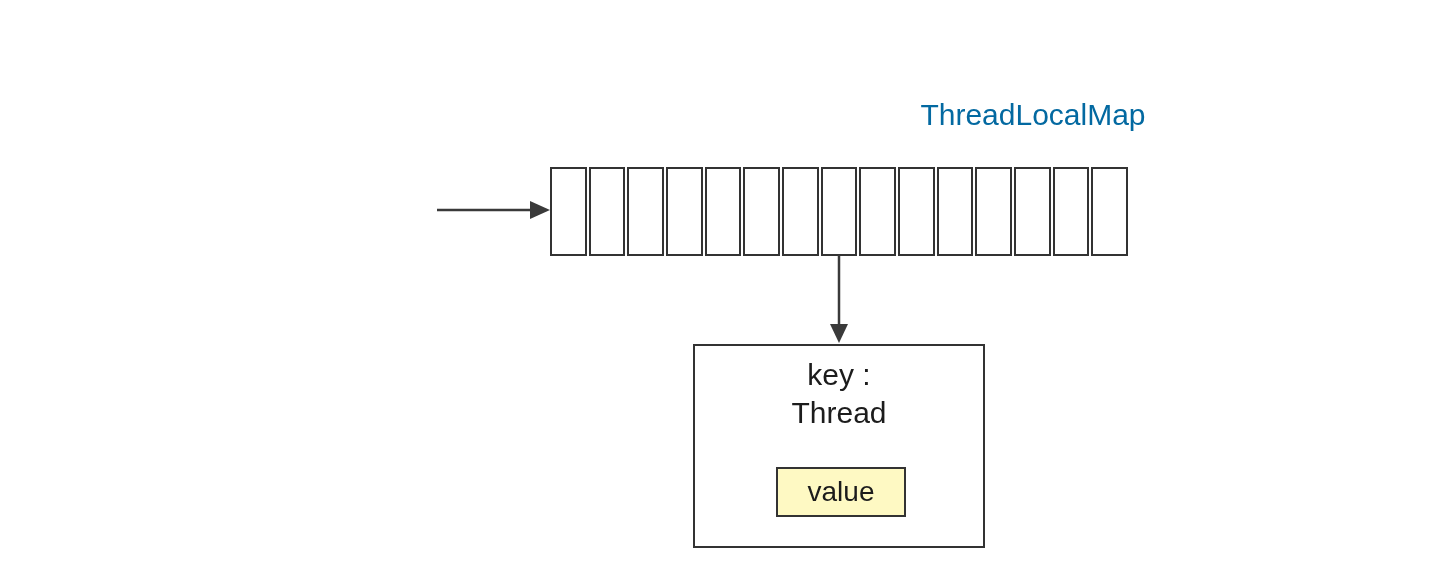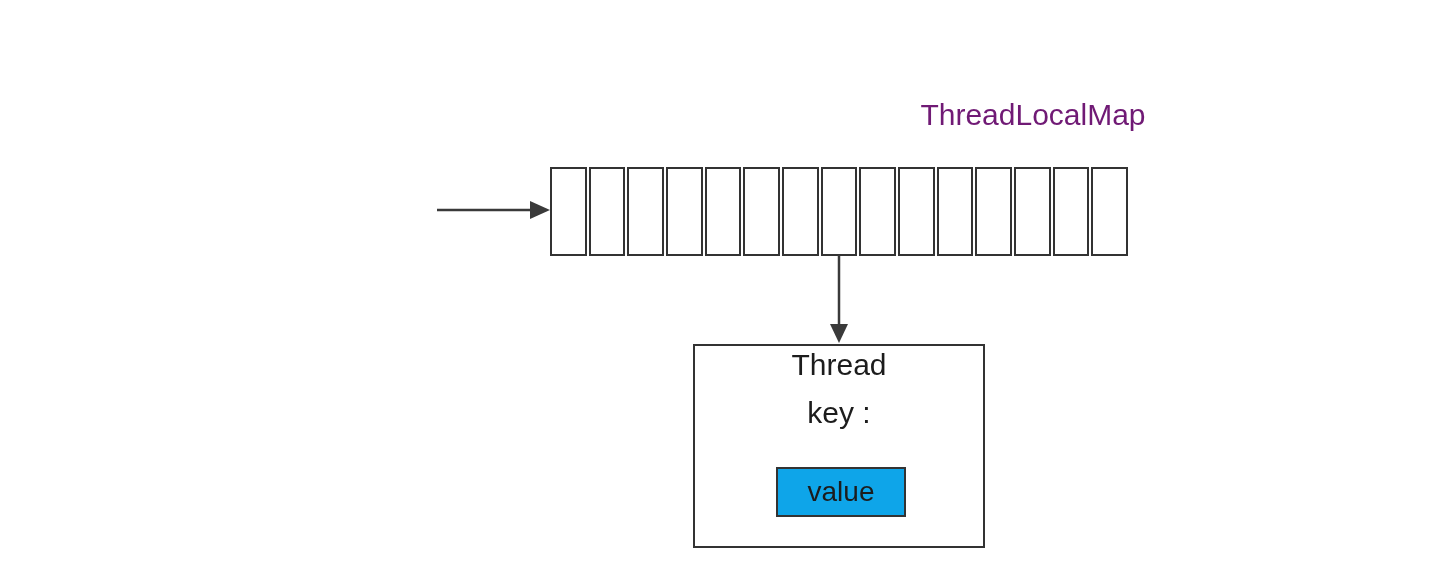--- a/index.html
+++ b/index.html
@@ -40,21 +40,21 @@
   .arrow-right-svg { left: 437px; top: 196px; }
   .arrow-down-svg  { left: 826px; top: 255px; }
   
   .map-label {
     position: absolute;
     left: 903px;
     top: 98px;
     width: 260px;
     text-align: center;
     font-size: 30px;
-    color: #701a75;
+    color: #0369a1;
   }
   
   .map-array {
     position: absolute;
     left: 550px;
     top: 167px;
     width: 578px;
     height: 89px;
     display: flex;
     gap: 2px;
@@ -132,20 +132,20 @@
       <div class="cell"></div>
       <div class="cell"></div>
     </div>
 
   <svg class="arrow-svg arrow-down-svg" width="26" height="90" viewBox="0 0 26 90">
     <line x1="13" y1="0" x2="13" y2="70" stroke="#3a3a3a" stroke-width="2.5"></line>
     <polygon points="4,69 22,69 13,88" fill="#3a3a3a"></polygon>
   </svg>
 
   <div class="entry-box">
+    <div class="key-line first">key :</div>
     <div class="key-line">Thread</div>
-    <div class="key-line first">key :</div>
-    <div class="value-box" style="background: #0ea5e9; justify-content: center;">
+    <div class="value-box" style="background: #fef9c3; justify-content: center;">
       <span class="label">value</span>
     </div>
   </div>
 
 </div>
 
 </body></html>

